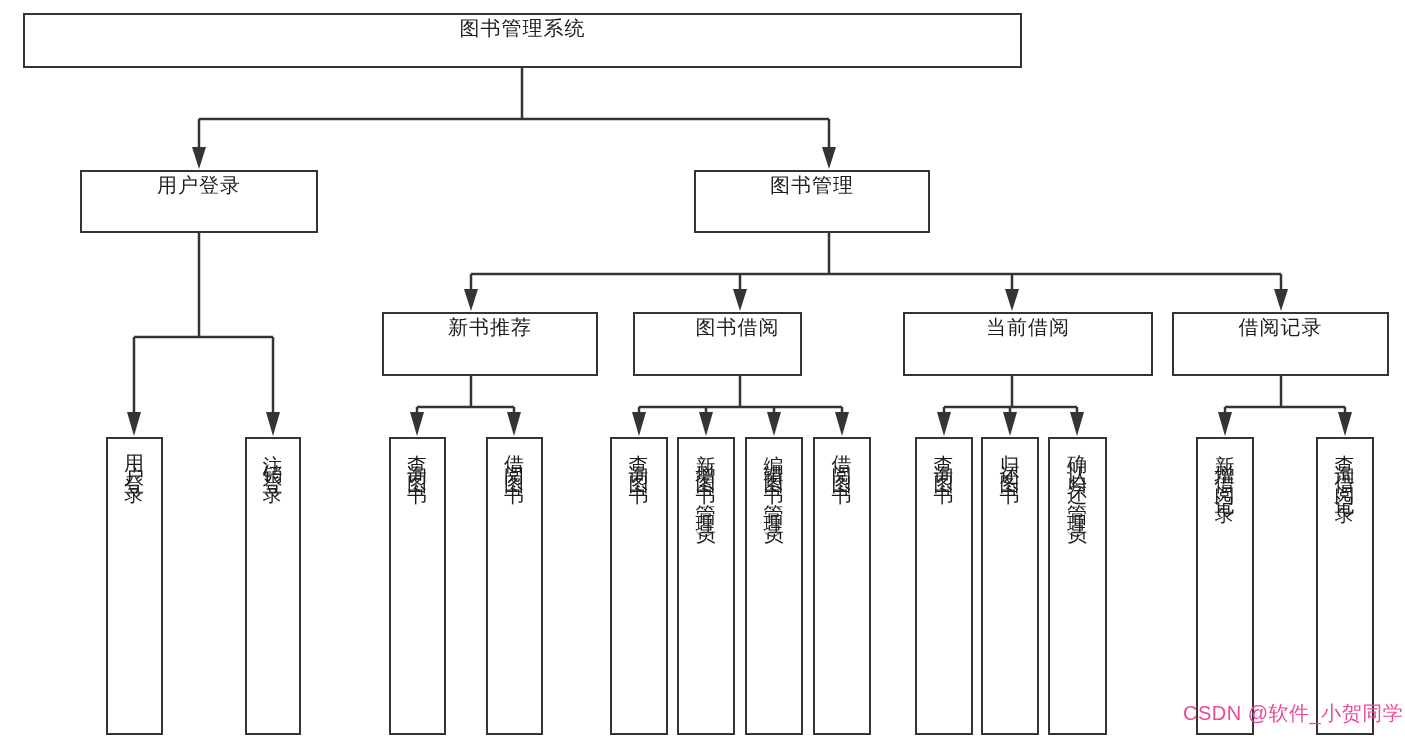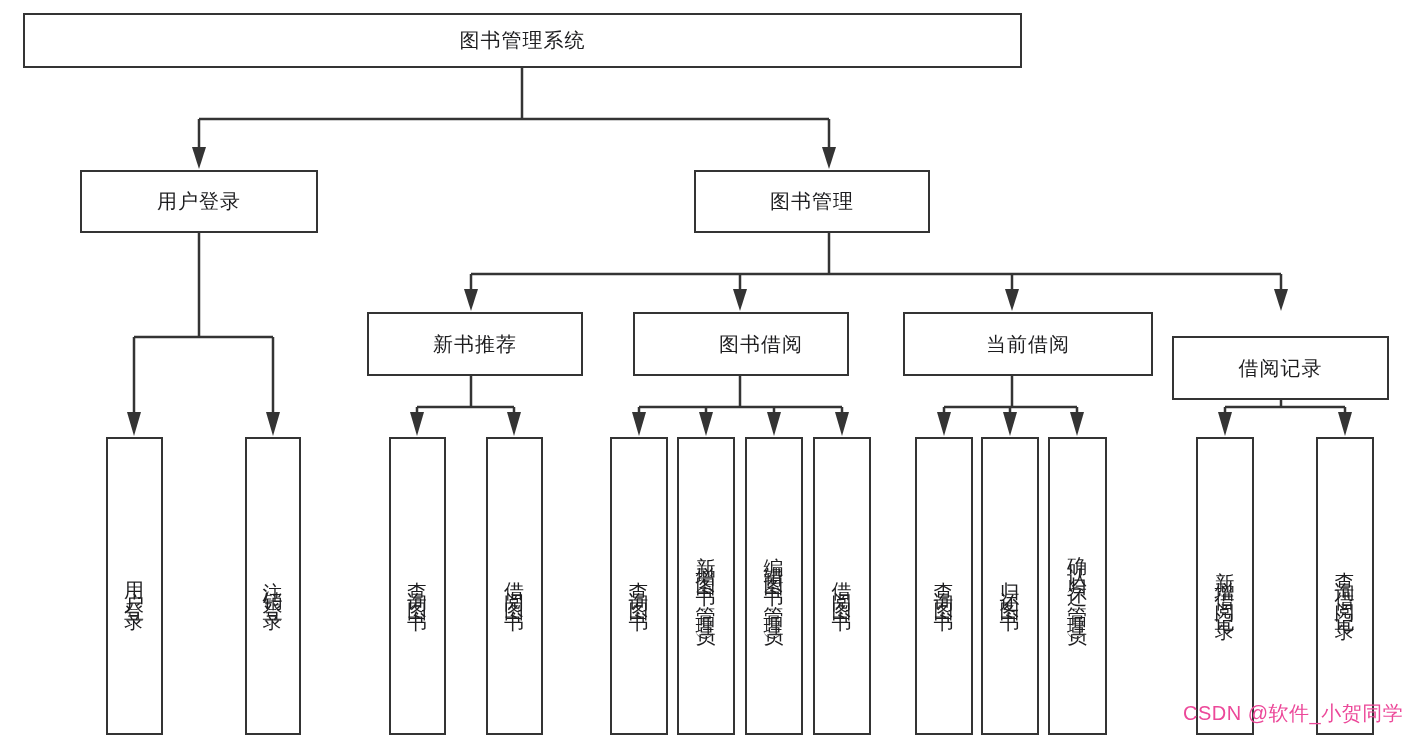--- a/index.html
+++ b/index.html
@@ -16,21 +16,20 @@
     position: absolute;
     left: 0; top: 0;
     width: 1405px; height: 747px;
   }
   .node {
     position: absolute;
     box-sizing: border-box;
     background: #ffffff;
     border: 2.5px solid #343434;
     display: flex;
-    align-items: center;
     justify-content: center;
     color: #1d1d1f;
   }
   .hbox span {
     font-size: 20px;
     letter-spacing: 1px;
     white-space: nowrap;
   }
   .vbox span {
     writing-mode: vertical-rl;
@@ -97,30 +96,30 @@
     <span>图书管理系统</span>
   </div>
 
   <div class="node hbox" style="left:80px; top:170px; width:238px; height:63px;">
     <span>用户登录</span>
   </div>
   <div class="node hbox" style="left:694px; top:170px; width:236px; height:63px;">
     <span>图书管理</span>
   </div>
 
-  <div class="node hbox" style="left:367px; top:312px; width:216px; height:64px;">
+  <div class="node hbox" style="left:382px; top:312px; width:216px; height:64px;">
     <span>新书推荐</span>
   </div>
-  <div class="node hbox" style="left:633px; top:312px; width:216px; height:64px;padding-left:40px;">
+  <div class="node hbox" style="left:633px; top:312px; width:169px; height:64px;padding-left:40px;">
     <span>图书借阅</span>
   </div>
   <div class="node hbox" style="left:903px; top:312px; width:250px; height:64px;">
     <span>当前借阅</span>
   </div>
-  <div class="node hbox" style="left:1172px; top:312px; width:217px; height:64px;margin-top:24px;">
+  <div class="node hbox" style="left:1172px; top:312px; width:217px; height:64px;">
     <span>借阅记录</span>
   </div>
 
   <div class="node vbox" style="left:106px; top:437px; width:57px; height:298px;">
     <span>用户登录</span>
   </div>
   <div class="node vbox" style="left:245px; top:437px; width:56px; height:298px;">
     <span>注销登录</span>
   </div>
 

